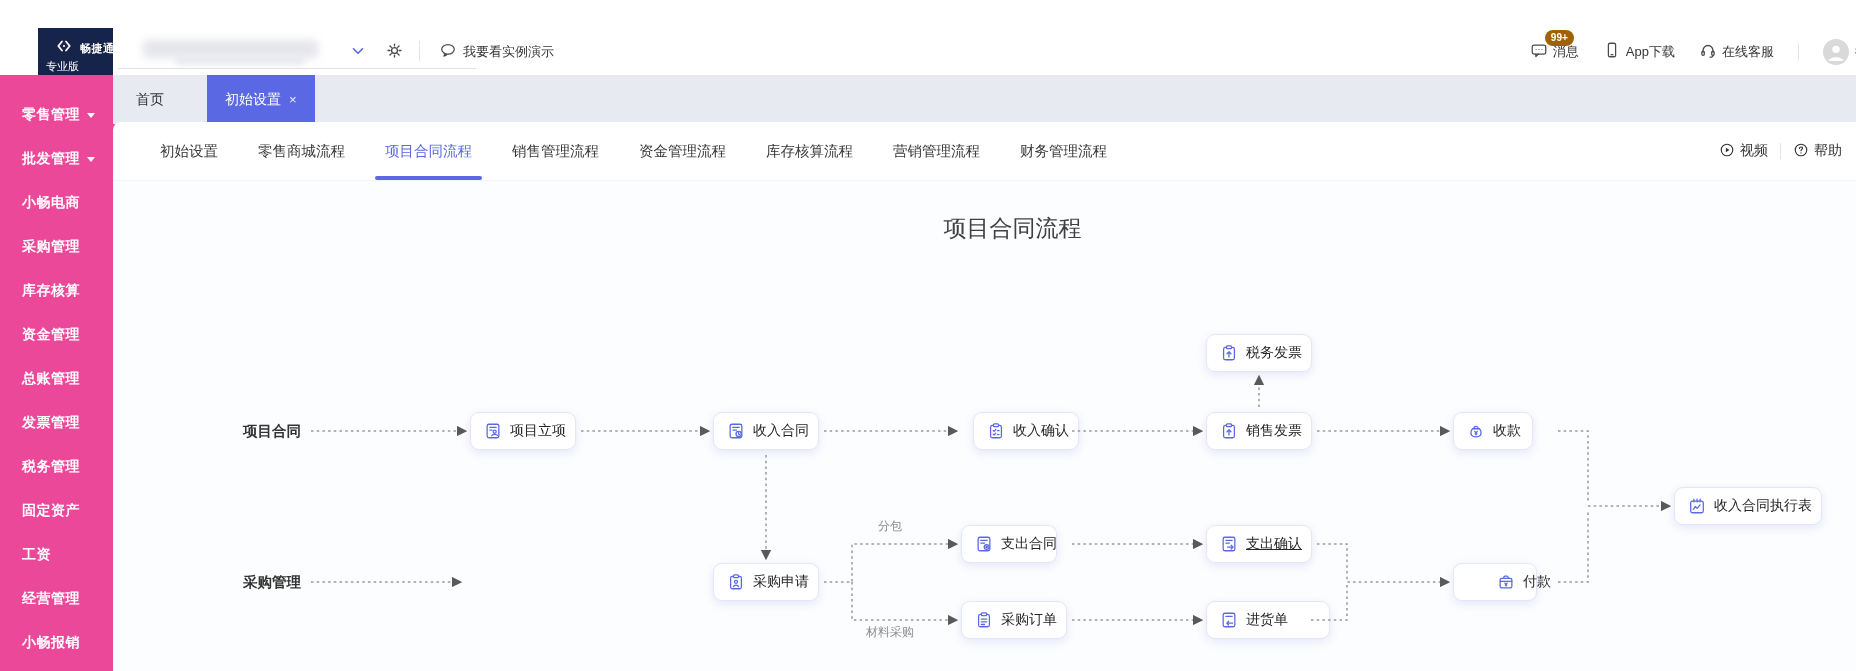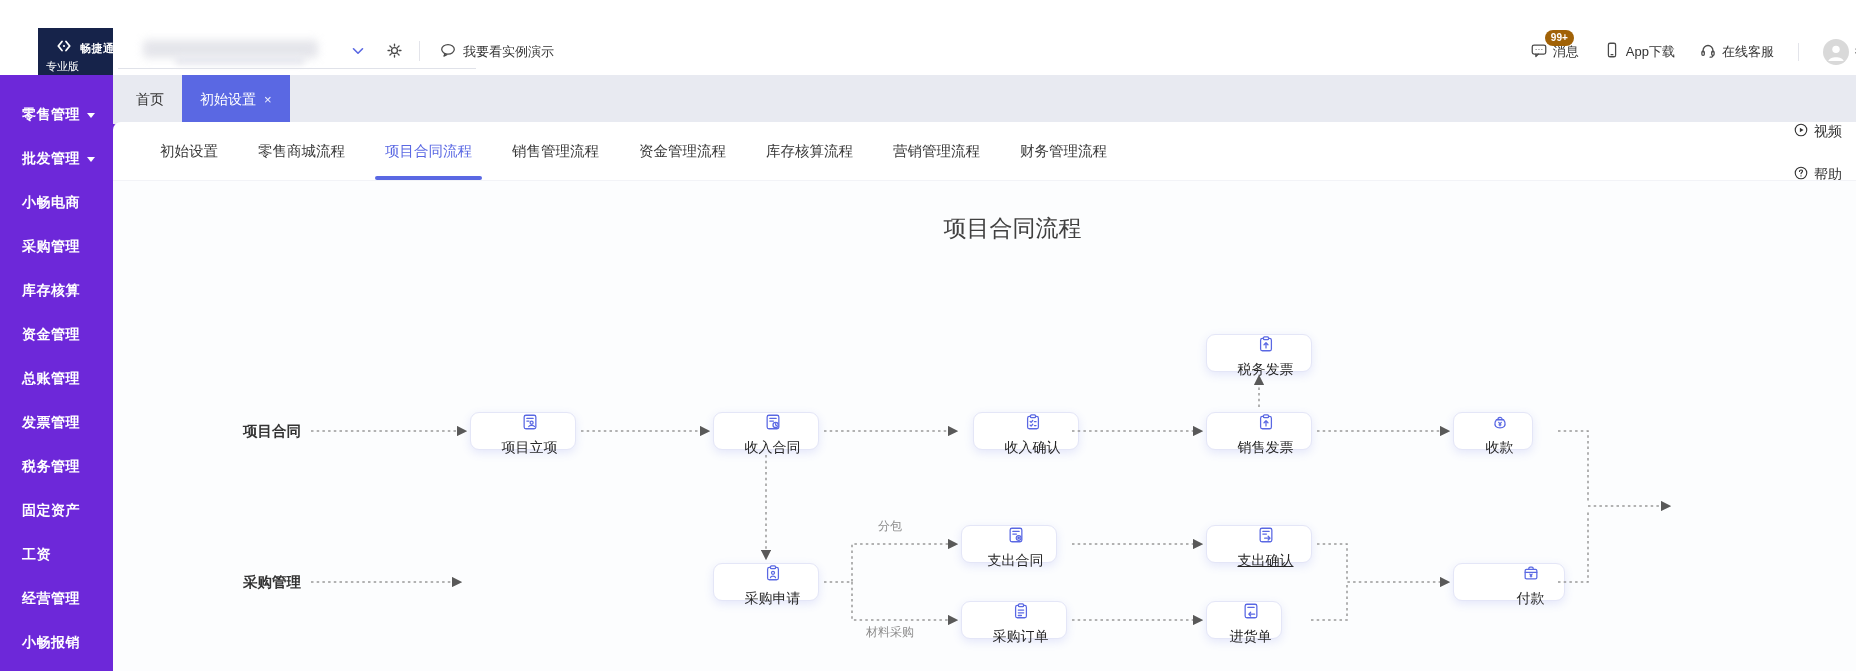--- a/index.html
+++ b/index.html
@@ -24,46 +24,46 @@
   .vdiv1{position:absolute;left:306px;top:13px;width:1px;height:20px;background:#e3e4ea;}
   .demo-link{position:absolute;left:326px;top:13px;display:flex;align-items:center;gap:6px;font-size:13px;color:#333;cursor:pointer;white-space:nowrap;}
   .appbar-right{position:absolute;right:-12px;top:0;height:47px;display:flex;align-items:center;gap:24px;}
   .hitem{display:flex;align-items:center;gap:5px;font-size:13px;color:#333;cursor:pointer;position:relative;white-space:nowrap;}
   .badge{position:absolute;top:-11px;left:15px;background:#a16207;color:#fff;font-size:10px;line-height:1;padding:3px 6px;border-radius:9px;font-weight:bold;}
   .vdiv2{width:1px;height:18px;background:#e3e4ea;}
   .avatar{width:26px;height:26px;border-radius:50%;background:#d9d9d9;display:flex;align-items:center;justify-content:center;overflow:hidden;}
   .user-name{font-size:13px;color:#333;}
 
   
-  .sidebar{position:absolute;left:0;top:75px;width:127px;height:596px;background:#6d28d9;padding-top:18px;box-sizing:border-box;}
+  .sidebar{position:absolute;left:0;top:75px;width:127px;height:596px;background:#ec4899;padding-top:18px;box-sizing:border-box;}
   .side-item{height:44px;display:flex;align-items:center;padding-left:22px;color:#fff;font-size:14px;font-weight:600;cursor:pointer;letter-spacing:.5px;white-space:nowrap;}
   .caret{width:0;height:0;border-left:4.5px solid transparent;border-right:4.5px solid transparent;border-top:5.5px solid #fff;margin-left:7px;}
 
   
-  .tabstrip{position:absolute;left:113px;top:75px;right:0;height:49px;background:#E8EAF1;display:flex;align-items:stretch;padding-left:5px;}
+  .tabstrip{position:absolute;left:113px;top:75px;right:0;height:49px;background:#E8EAF1;display:flex;align-items:stretch;padding-left:5px;gap:25px;}
   .wtab{display:flex;align-items:center;justify-content:center;padding:0 18px;font-size:14px;color:#333;cursor:pointer;gap:8px;}
   .wtab.active{background:#5A68E3;color:#fff;min-width:70px;}
   .wtab .close{font-size:13px;line-height:1;opacity:.9;cursor:pointer;}
 
   
   .content{position:absolute;left:113px;top:122px;right:0;bottom:0;background:#fff;border-top-left-radius:8px;}
   .flowtabs{position:relative;height:58px;display:flex;align-items:center;padding-left:47px;gap:40px;}
   .ftab{position:relative;font-size:14.5px;color:#383838;cursor:pointer;height:100%;display:flex;align-items:center;white-space:nowrap;}
   .ftab.active{color:#5A68E3;}
   .ftab.active::after{content:"";position:absolute;left:-10px;right:-10px;bottom:0;height:4px;background:#5A68E3;border-radius:2px;}
-  .ft-right{position:absolute;right:14px;top:0;height:100%;display:flex;align-items:center;gap:12px;font-size:14px;color:#333;flex-direction:column;}
+  .ft-right{position:absolute;right:14px;top:0;height:100%;display:flex;align-items:center;gap:12px;font-size:14px;color:#333;}
   .ft-right .item{display:flex;align-items:center;gap:5px;cursor:pointer;}
   .ft-right .vdiv2{height:16px;}
 
   
   .canvas{position:absolute;left:0;top:58px;width:1743px;height:491px;background:#FCFDFE;border-top:1px solid #f2f3f7;}
   .flow-title{position:absolute;top:32px;left:0;width:100%;padding-left:56px;box-sizing:border-box;text-align:center;font-size:23px;color:#404040;font-weight:500;}
   .lane-label{position:absolute;transform:translateY(-50%);font-size:14.5px;color:#333;font-weight:600;white-space:nowrap;}
   .edge-label{position:absolute;font-size:12px;color:#8c8c8c;white-space:nowrap;}
-  .flow-node{position:absolute;height:38px;background:#fff;border:1px solid #e4e6f7;border-radius:9px;box-shadow:0 3px 10px rgba(84,100,227,.14);display:flex;align-items:center;gap:8px;padding-left:13px;box-sizing:border-box;font-size:14px;color:#262626;cursor:pointer;white-space:nowrap;flex-direction:column;}
+  .flow-node{position:absolute;height:38px;background:#fff;border:1px solid #e4e6f7;border-radius:9px;box-shadow:0 3px 10px rgba(84,100,227,.14);display:flex;align-items:center;gap:8px;padding-left:13px;box-sizing:border-box;font-size:14px;color:#262626;cursor:pointer;white-space:nowrap;}
   .flow-node .nicon{display:flex;align-items:center;}
   .conn-svg{position:absolute;left:0;top:0;pointer-events:none;}
 </style>
 </head>
 <body>
 
 <div class="stage">
   <div class="topstrip"></div>
 
   <header class="appbar">
@@ -320,39 +320,49 @@
         <div class="flow-node" style="left: 848px; top: 420px; width: 106px;">
           <span class="nicon">
             <svg width="18" height="18" viewBox="0 0 20 20" fill="none" stroke="#5A68E3" stroke-width="1.4" stroke-linecap="round" stroke-linejoin="round">
               <rect x="4" y="3.8" width="12" height="13.7" rx="2"></rect>
               <rect x="7.2" y="2.2" width="5.6" height="3" rx="1" fill="#fff"></rect>
               <path d="M7 9h6M7 12h6M7 15h3.5"></path>
             </svg>
           </span>
           <span>采购订单</span>
         </div>
-        <div class="flow-node" style="left: 1093px; top: 420px; width: 76px;">
+        <div class="flow-node" style="left: 1093px; top: 420px; width: 124px;">
           <span class="nicon">
             <svg width="18" height="18" viewBox="0 0 20 20" fill="none" stroke="#5A68E3" stroke-width="1.4" stroke-linecap="round" stroke-linejoin="round">
               <rect x="3.5" y="2.5" width="13" height="15" rx="2"></rect>
               <path d="M6.5 6h7"></path>
               <path d="M14 13.5H8M9.6 11.4l-2.1 2.1 2.1 2.1"></path>
             </svg>
           </span>
           <span>进货单</span>
         </div>
-        <div class="flow-node" style="left: 1340px; top: 382px; width: 112px; padding-left: 43px;">
+        <div class="flow-node" style="left: 1340px; top: 382px; width: 84px; padding-left: 43px;">
           <span class="nicon">
             <svg width="18" height="18" viewBox="0 0 20 20" fill="none" stroke="#5A68E3" stroke-width="1.4" stroke-linecap="round" stroke-linejoin="round">
               <rect x="3.5" y="6" width="13" height="10.5" rx="1.6"></rect>
               <path d="M7.6 6V4.8c0-.8.6-1.4 1.4-1.4h2c.8 0 1.4.6 1.4 1.4V6M3.5 9.2h13"></path>
               <path d="M8.8 11.2l1.2 1.5 1.2-1.5M10 12.7v1.7M9.1 13.4h1.8"></path>
             </svg>
           </span>
           <span>付款</span>
+        </div>
+        <div class="flow-node" style="left: 1561px; top: 306px; width: 148px;">
+          <span class="nicon">
+            <svg width="18" height="18" viewBox="0 0 20 20" fill="none" stroke="#5A68E3" stroke-width="1.4" stroke-linecap="round" stroke-linejoin="round">
+              <rect x="3" y="4.5" width="14" height="13" rx="2"></rect>
+              <path d="M6.5 2.5v3M10 2.5v3M13.5 2.5v3"></path>
+              <path d="M5.8 13.8l2.3-3.2 2 2.1 3.3-4"></path>
+            </svg>
+          </span>
+          <span>收入合同执行表</span>
         </div>
         <div class="edge-label" style="left: 765px; top: 337px;">分包</div>
         <div class="edge-label" style="left: 753px; top: 443px;">材料采购</div>
         <svg width="1743" height="491" class="conn-svg">
           <defs>
             <marker id="ah" markerWidth="7" markerHeight="7" refX="5.5" refY="3.5" orient="auto">
               <path d="M0 0L7 3.5L0 7z" fill="#595959"></path>
             </marker>
           </defs>
           <polyline points="198,250 352,250" fill="none" stroke="#999999" stroke-width="1.5" stroke-dasharray="2.5 3.2" marker-end="url(#ah)"></polyline>

